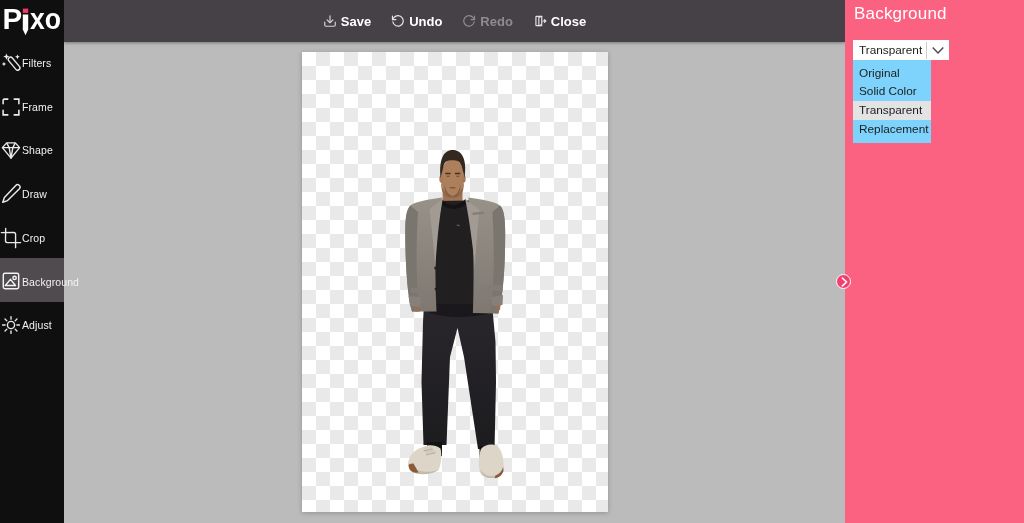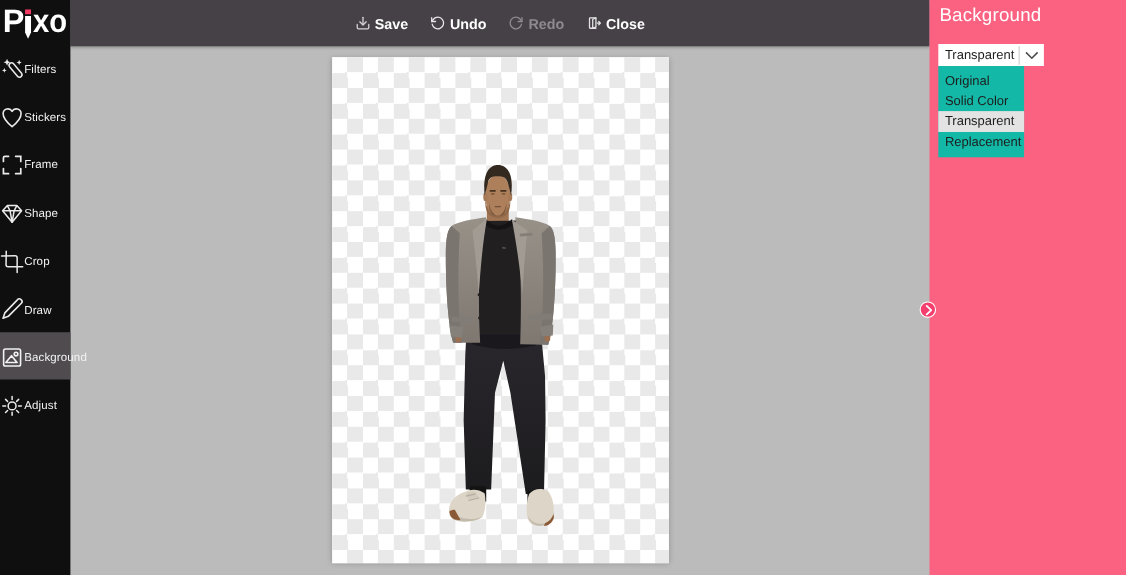--- a/index.html
+++ b/index.html
@@ -16,21 +16,21 @@
 .tbtn svg{width:14px;height:14px}
 .tbtn.dim{color:#8e8b90}
 .canvasarea{position:absolute;left:64px;top:42px;width:781px;height:481px;background:#bbbbbb}
 .board{position:absolute;left:238px;top:10px;width:306px;height:459.5px;box-shadow:0 1px 5px rgba(0,0,0,.22);background:conic-gradient(#e9e9e9 0 90deg,#fff 90deg 180deg,#e9e9e9 180deg 270deg,#fff 270deg 360deg) 0 0/28px 28px;background-color:#fff}
 .panel{position:absolute;left:845px;top:0;width:179px;height:523px;background:#fb6282;z-index:5}
 .panel h2{position:absolute;left:9px;top:3.5px;font-size:17px;font-weight:normal;color:#fff;letter-spacing:0.2px}
 .selbox{position:absolute;left:853px;top:40px;width:96px;height:20px;background:#fff;z-index:8;font-size:11.8px;color:#1d1d1d}
 .selbox .txt{position:absolute;left:6px;top:0;line-height:20px}
 .selbox .divline{position:absolute;left:72.5px;top:1.5px;width:1px;height:17px;background:#ccc}
 .selbox svg{position:absolute;left:78.5px;top:7px;width:12px;height:7px}
-.list{position:absolute;left:853px;top:60px;width:78px;background:#14b8a6;z-index:8;padding:3.5px 0 4px 0;font-size:11.8px;color:#1d1d1d}
+.list{position:absolute;left:853px;top:60px;width:78px;background:#7dd3fc;z-index:8;padding:3.5px 0 4px 0;font-size:11.8px;color:#1d1d1d}
 .list .opt{height:18.8px;line-height:18.8px;padding-left:6px;white-space:nowrap}
 .list .opt.sel{background:#e3e3e3}
 .knob{position:absolute;left:836px;top:273.5px;width:15px;height:15px;border-radius:50%;background:#f43e6e;border:1.5px solid #fff;z-index:7}
 .knob svg{position:absolute;left:4px;top:2.5px;width:7px;height:10px}
 </style>
 </head>
 <body>
 
 <div class="canvasarea">
   <div class="board">
@@ -151,53 +151,47 @@
     <div class="item">
         <svg viewBox="0 0 24 24" fill="none" stroke="#eaeaea" stroke-width="1.5" stroke-linejoin="round">
           <rect x="12.9" y="4.2" width="5" height="17" rx="2.5" transform="rotate(-40 15.4 12.7)"></rect>
           <path d="M7 1.6 l1 2.4 2.4 1 -2.4 1 -1 2.4 -1 -2.4 -2.4 -1 2.4 -1 Z" fill="#eaeaea" stroke="none"></path>
           <path d="M19 2.6 l0.75 1.85 1.85 .75 -1.85 .75 -.75 1.85 -.75 -1.85 -1.85 -.75 1.85 -.75 Z" fill="#eaeaea" stroke="none"></path>
           <path d="M4.3 10.7 l0.7 1.7 1.7 .7 -1.7 .7 -.7 1.7 -.7 -1.7 -1.7 -.7 1.7 -.7 Z" fill="#eaeaea" stroke="none"></path>
         </svg>
         <span class="lbl">Filters</span>
       </div>
     <div class="item">
-        <svg viewBox="0 0 24 24" fill="none" stroke="#eaeaea" stroke-width="1.6" stroke-linejoin="round">
-          <path d="M12 20.8 C4.9 15 3.1 10.9 3.1 8 a4.75 4.75 0 0 1 8.9 -2.3 a4.75 4.75 0 0 1 8.9 2.3 C20.9 10.9 19.1 15 12 20.8 Z"></path>
-        </svg>
-        <span class="lbl">Stickers</span>
-      </div>
-    <div class="item">
         <svg viewBox="0 0 24 24" fill="none" stroke="#eaeaea" stroke-width="1.7" stroke-linecap="round">
           <path d="M3.4 8.5 V4.9 a1.5 1.5 0 0 1 1.5 -1.5 H8.5"></path>
           <path d="M15.5 3.4 h5.1 V8.5"></path>
           <path d="M20.6 15.5 v5.1 H15.5"></path>
           <path d="M8.5 20.6 H3.4 V15.5"></path>
         </svg>
         <span class="lbl">Frame</span>
       </div>
     <div class="item">
         <svg viewBox="0 0 24 24" fill="none" stroke="#eaeaea" stroke-width="1.5" stroke-linejoin="round">
           <path d="M2.6 9.4 L7.3 4.2 H16.7 L21.4 9.4 L12 20.8 Z"></path>
           <path d="M2.6 9.4 H21.4 M7.3 4.2 L10 9.4 L12 20.8 L14 9.4 L16.7 4.2"></path>
         </svg>
         <span class="lbl">Shape</span>
       </div>
     <div class="item">
+        <svg viewBox="0 0 24 24" fill="none" stroke="#eaeaea" stroke-width="1.6" stroke-linejoin="round">
+          <path d="M17.2 2.8 a2.45 2.45 0 0 1 4 3.4 L8.2 19.2 L3 21 L4.8 15.8 Z"></path>
+        </svg>
+        <span class="lbl">Draw</span>
+      </div>
+    <div class="item">
         <svg viewBox="0 0 24 24" fill="none" stroke="#eaeaea" stroke-width="1.5" stroke-linecap="round" stroke-linejoin="round">
           <path d="M6.2 1.5 L6 15 a2 2 0 0 0 2 2 h14.5"></path>
           <path d="M1.5 6.2 L15 6 a2 2 0 0 1 2 2 v14.5"></path>
         </svg>
         <span class="lbl">Crop</span>
-      </div>
-    <div class="item">
-        <svg viewBox="0 0 24 24" fill="none" stroke="#eaeaea" stroke-width="1.6" stroke-linejoin="round">
-          <path d="M17.2 2.8 a2.45 2.45 0 0 1 4 3.4 L8.2 19.2 L3 21 L4.8 15.8 Z"></path>
-        </svg>
-        <span class="lbl">Draw</span>
       </div>
     <div class="item active">
         <svg viewBox="0 0 24 24" fill="none" stroke="#f2f2f2" stroke-width="1.6" stroke-linejoin="round">
           <rect x="3.6" y="3.6" width="16.8" height="16.8" rx="1.8"></rect>
           <path d="M5.8 17 L11.4 10.2 L16.9 17 Z"></path>
           <circle cx="15.9" cy="8.6" r="1.8"></circle>
         </svg>
         <span class="lbl">Background</span>
       </div>
     <div class="item">

